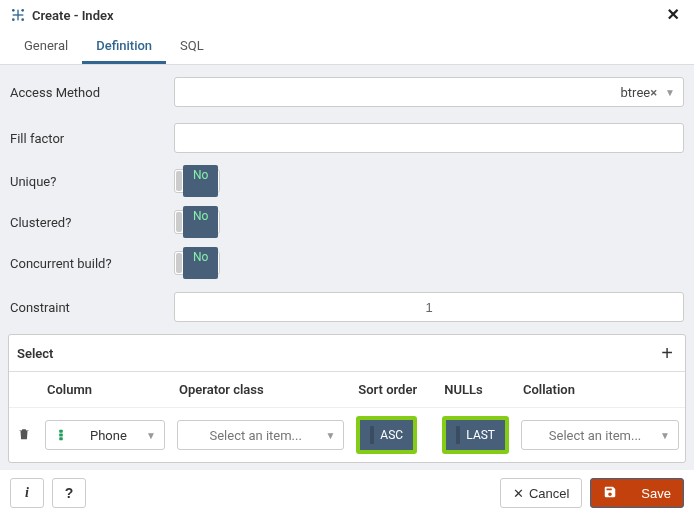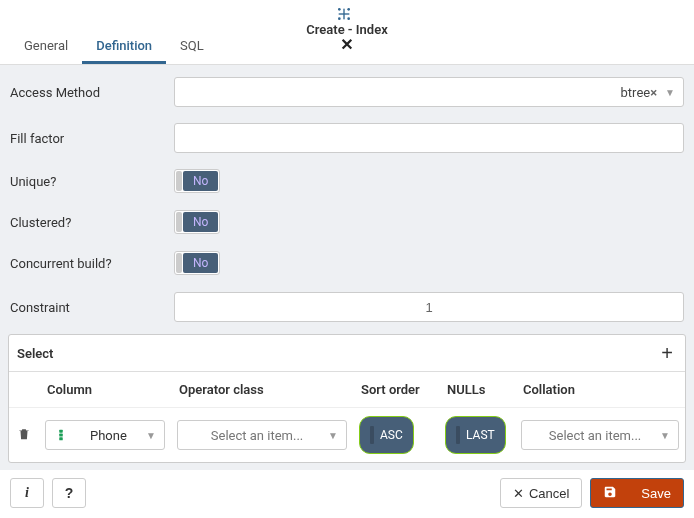--- a/index.html
+++ b/index.html
@@ -1,19 +1,19 @@
 <!DOCTYPE html>
 <html><head>
 <meta charset="utf-8">
 <style>
   * { box-sizing: border-box; }
   html, body { margin:0; padding:0; font-family: -apple-system, BlinkMacSystemFont, "Segoe UI", Roboto, Helvetica, Arial, sans-serif; font-size:13px; color:#333; }
   body { width:694px; height:518px; background:#fff; display:flex; flex-direction:column; }
 
-  .dialog-header { display:flex; align-items:center; padding:6px 10px; height:30px;flex-direction:column; }
+  .dialog-header { display:flex; align-items:center; padding:6px 10px; height:30px; }
   .dialog-header .icon { width:16px; height:16px; margin-right:6px; fill:#326690; color:#326690; }
   .dialog-title { font-weight:600; font-size:13px; flex:1; }
   .close-btn { background:none; border:none; cursor:pointer; font-size:16px; line-height:1; padding:0 4px; color:#222; font-weight:700; }
 
   .tabs { display:flex; padding:0 10px; border-bottom:1px solid #ddd; }
   .tab { padding:8px 14px 8px; cursor:pointer; color:#555; font-size:13px; }
   .tab.active { color:#326690; border-bottom:3px solid #326690; font-weight:500; }
 
   .body-scroll { flex:1; background:#eef0f3; overflow:hidden; }
 
@@ -25,39 +25,39 @@
   .text-input { width:100%; height:30px; border:1px solid #ccc; border-radius:3px; background:#fff; padding:0 8px; font-size:13px; color:#666; }
   .text-center { text-align:center; }
 
   .select-box { position:relative; width:100%; height:30px; border:1px solid #ccc; border-radius:3px; background:#fff; display:flex; align-items:center; padding:0 8px; color:#444; cursor:pointer;text-align:right; }
   .select-box .val { flex:1; }
   .select-box .clear-x { margin-right:8px; font-weight:600; color:#666; }
   .select-box .caret { color:#999; font-size:10px; }
 
   .toggle { display:inline-flex; align-items:center; background:#fff; border:1px solid #ccc; border-radius:3px; height:24px; padding:1px; cursor:pointer; }
   .toggle .handle { width:6px; height:20px; background:#ccc; border-radius:2px; margin-right:1px; }
-  .toggle .lbl { background:#475f78; color:#c4b5fd; font-size:12px; padding:0 10px; height:20px; line-height:20px; border-radius:2px; }
+  .toggle .lbl { background:#475f78; color:#86efac; font-size:12px; padding:0 10px; height:32px; line-height:20px; border-radius:2px; }
 
   .columns-section { margin:4px 8px; border:1px solid #ccc; border-radius:3px; background:#fff; }
   .columns-header { display:flex; align-items:center; padding:8px 8px; border-bottom:1px solid #ddd; }
   .columns-header .hdr-title { flex:1; font-weight:600; font-size:13px; }
   .add-btn { background:none; border:none; font-size:20px; line-height:1; cursor:pointer; color:#333; padding:0 4px; font-weight:400; }
 
   table.cols-table { width:100%; border-collapse:collapse; }
   table.cols-table th { text-align:left; font-weight:600; font-size:13px; padding:10px 8px; border-bottom:1px solid #eee; color:#333; }
   table.cols-table td { padding:8px 6px; vertical-align:middle; }
   .trash-cell { width:28px; text-align:center; }
   .trash-btn { background:none; border:none; cursor:pointer; padding:2px; color:#555; }
 
   .cell-select { display:flex; align-items:center; height:30px; border:1px solid #ccc; border-radius:3px; background:#fff; padding:0 8px; cursor:pointer; }
   .cell-select .val { flex:1; display:flex; align-items:center; gap:22px; }
   .cell-select .placeholder { color:#777; flex:1; text-align:center; }
   .cell-select .caret { color:#999; font-size:10px; }
 
-  .badge-btn { display:inline-flex; align-items:center; background:#475f78; color:#fff; border:1px solid #84cc16; border-radius:11px; height:38px; padding:0 10px; font-size:12px; cursor:pointer; position:relative; }
+  .badge-btn { display:inline-flex; align-items:center; background:#475f78; color:#fff; border:4px solid #84cc16; border-radius:3px; height:38px; padding:0 10px; font-size:12px; cursor:pointer; position:relative; }
   .badge-btn::before { content:""; width:4px; height:18px; background:#3a4c60; border-radius:1px; margin-right:6px; display:inline-block; }
 
   .include-row { padding:14px 10px 10px; display:flex; align-items:center; }
 
   .footer { padding:8px 10px 10px; display:flex; align-items:center; background:#fff; gap:8px; }
   .footer .spacer { flex:1; }
   .btn { height:30px; border:1px solid #ccc; background:#fff; border-radius:3px; padding:0 12px; display:inline-flex; align-items:center; gap:5px; cursor:pointer; font-size:13px; color:#333; }
   .btn.icon-only { width:34px; padding:0; justify-content:center; font-weight:700; font-size:14px; }
   .btn-primary { background:#c2410c; border-color:#326690; color:#fff;gap:24px; }
   .btn-primary .save-icon { width:14px; height:14px; fill:#fff; }

